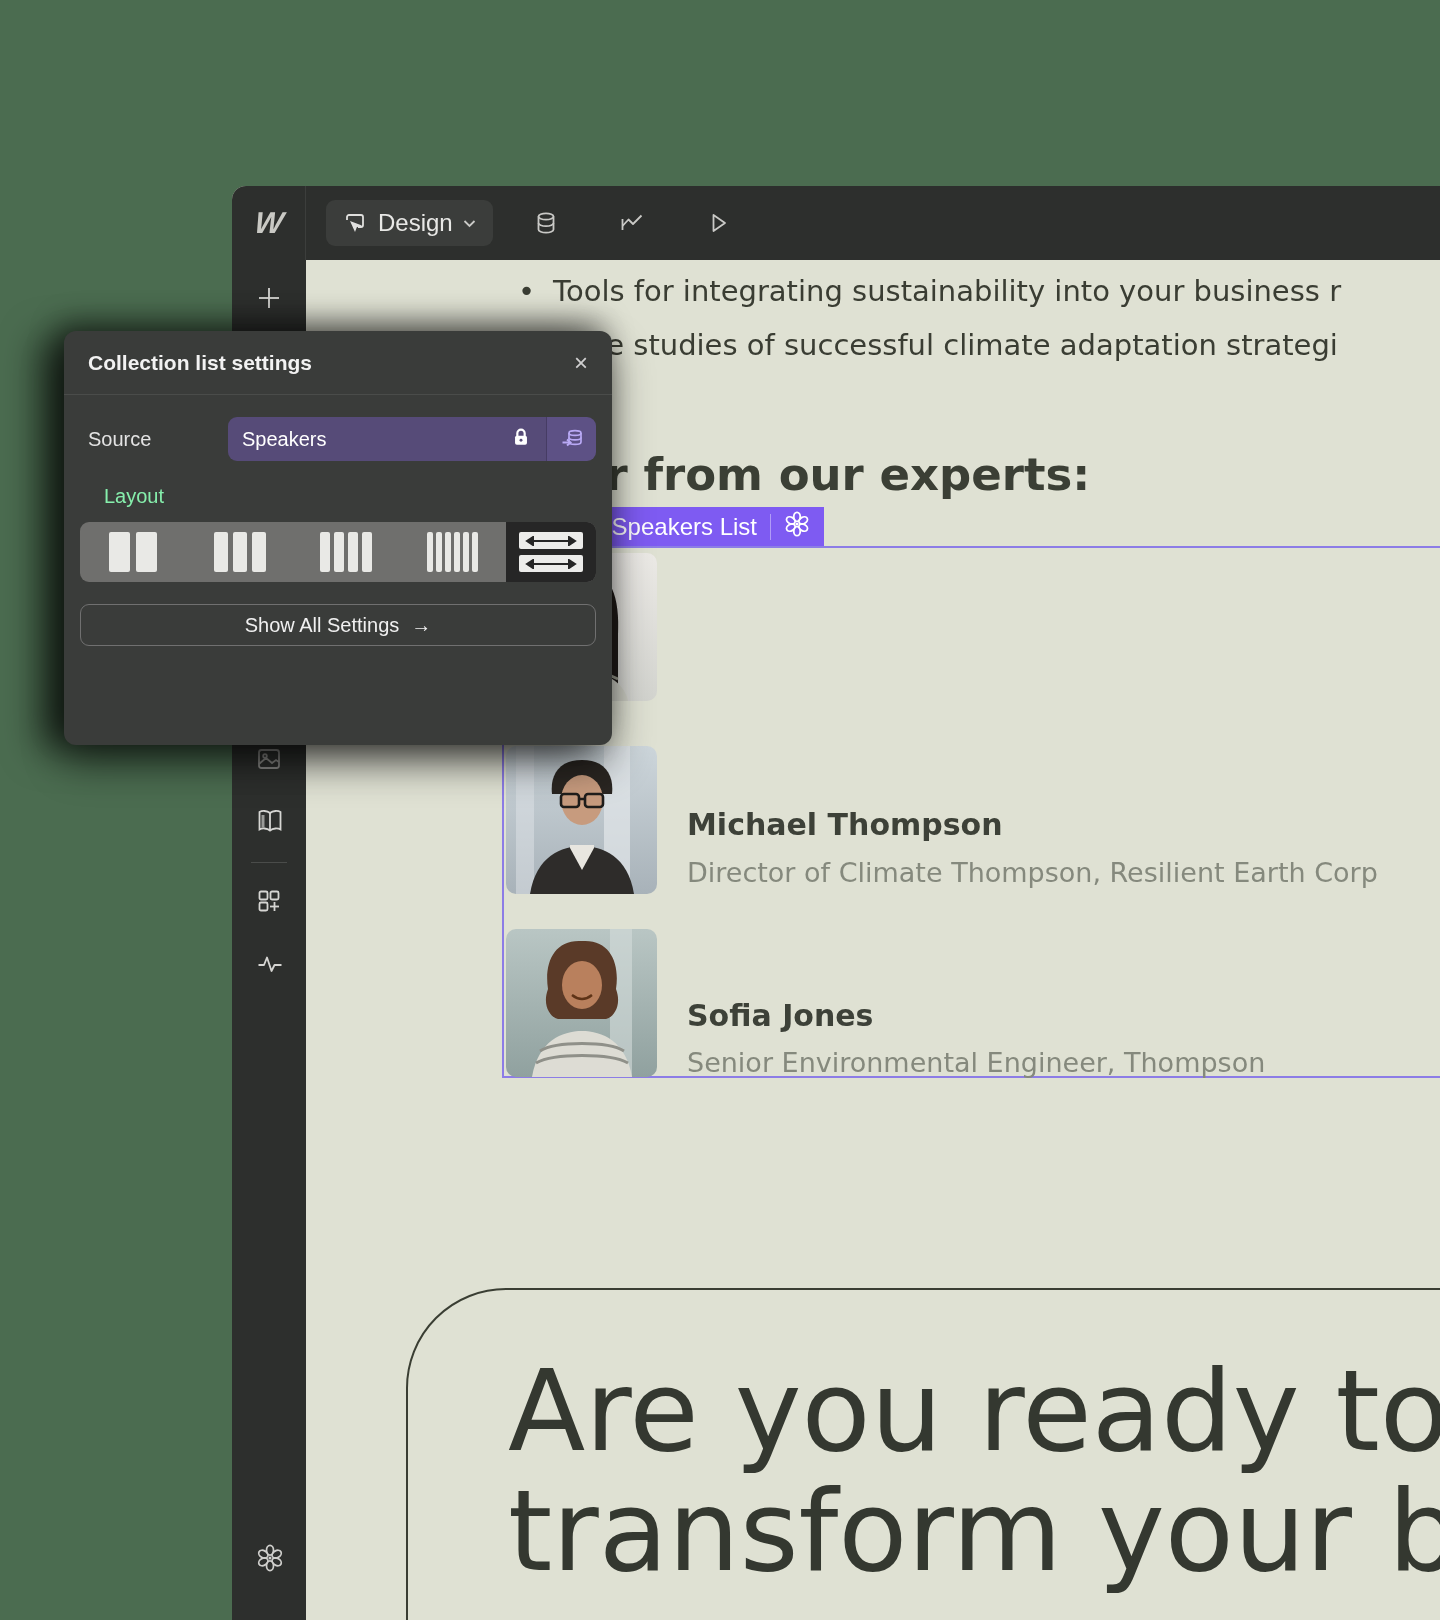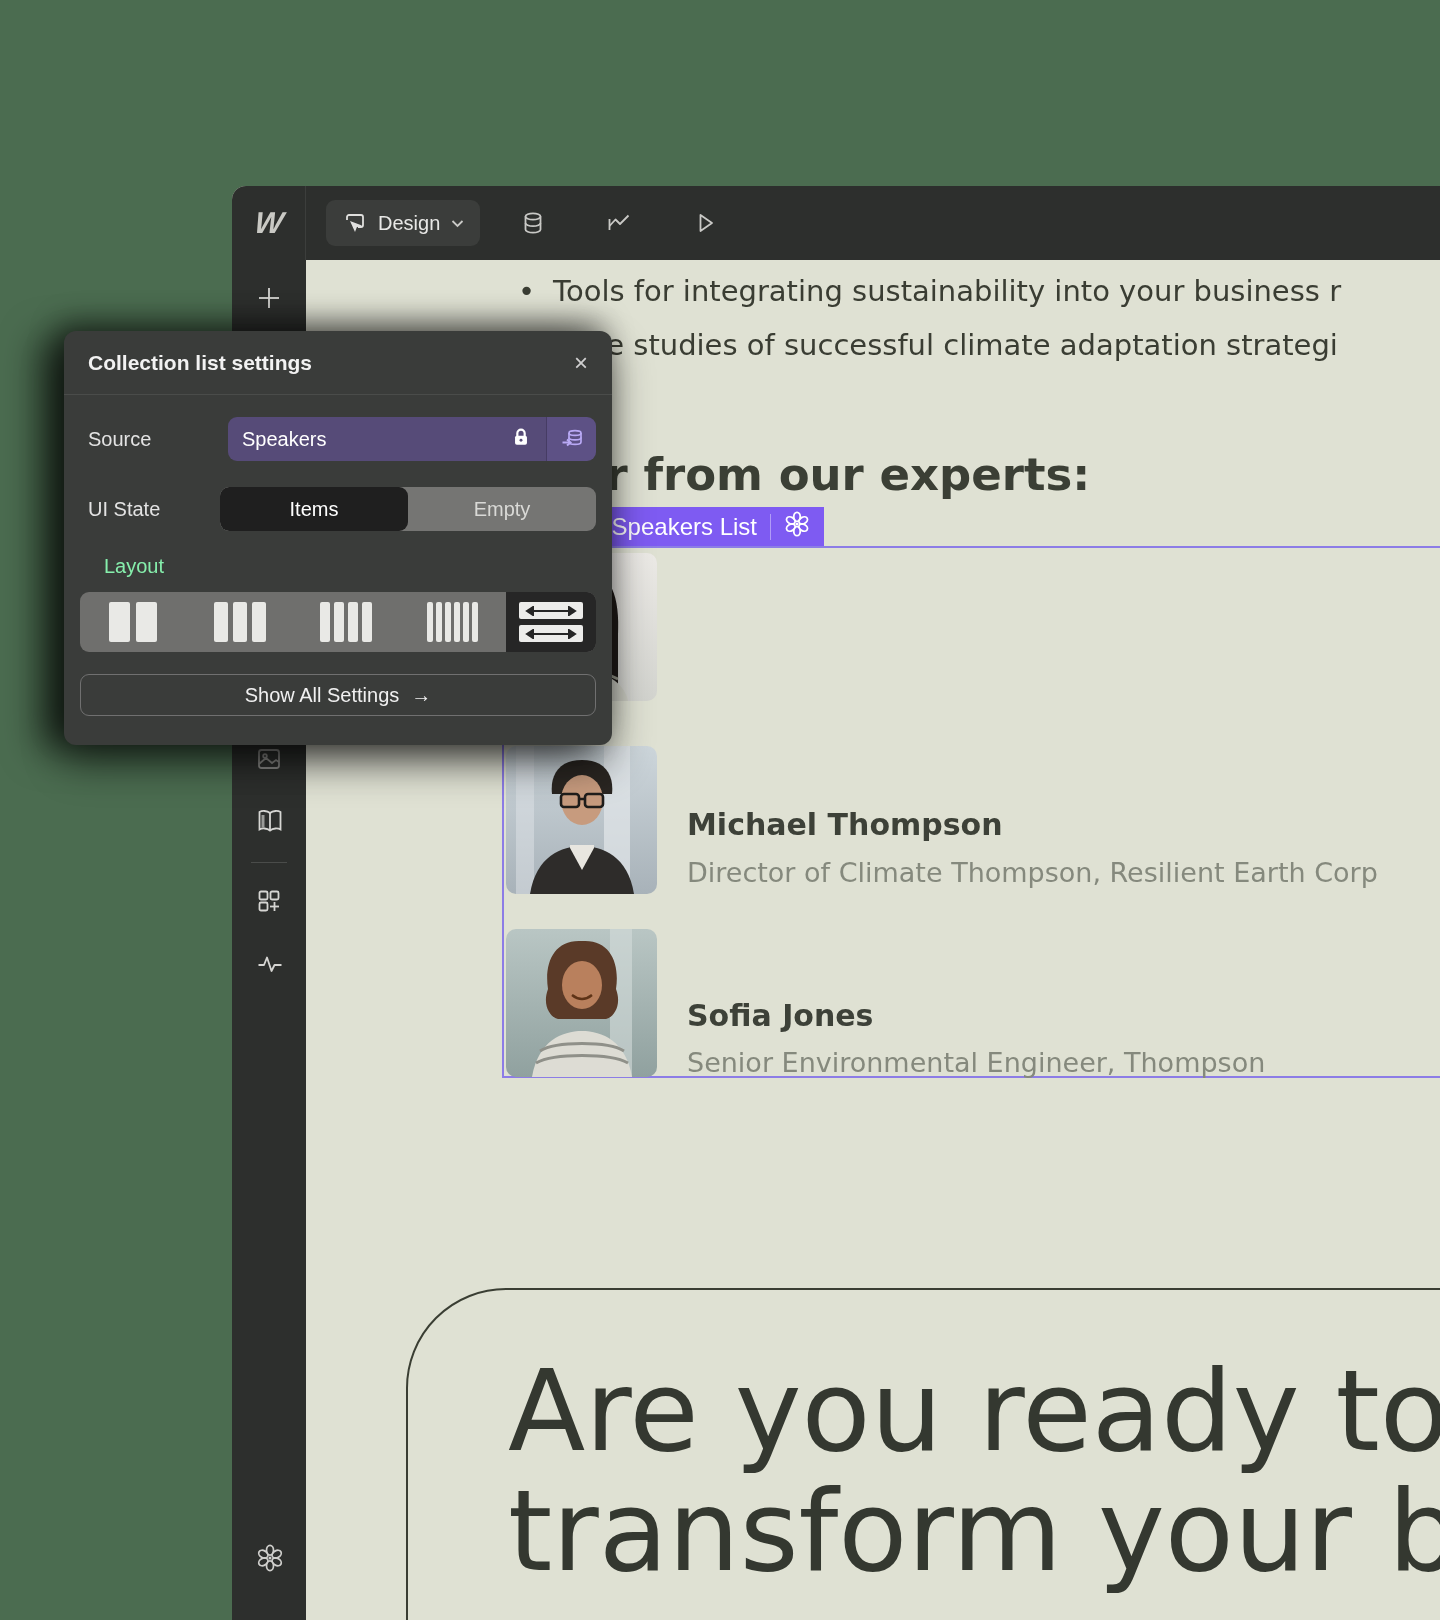--- a/index.html
+++ b/index.html
@@ -10,21 +10,21 @@
   
   .window { position:absolute; left:232px; top:186px; width:1208px; height:1434px;
     border-top-left-radius:14px; overflow:hidden; background:#dfe1d3; }
   .toolbar { position:absolute; left:0; top:0; width:100%; height:74px; background:#2d2f2d;
     display:flex; align-items:center; }
   .logo-block { width:74px; height:74px; display:flex; align-items:center; justify-content:center;
     border-right:1px solid #3c3e3c; flex:0 0 74px; }
   .w-logo { color:#c9c9c4; font-weight:bold; font-size:30px; font-style:italic;
     transform:skewX(-8deg); letter-spacing:-2px; }
   .design-btn { margin-left:20px; height:46px; padding:0 16px; background:#3b3d3b; border-radius:9px;
-    display:flex; align-items:center; gap:10px; color:#e8e8e6; font-size:20px; cursor:default; }
+    display:flex; align-items:center; gap:10px; color:#e8e8e6; font-size:24px; cursor:default; }
   .tb-icon { width:26px; height:26px; display:flex; align-items:center; justify-content:center; }
   .tb-icon svg { display:block; }
   .tb-spacer40 { width:40px; }
   .tb-gap { width:60px; }
 
   
   .sidebar { position:absolute; left:0; top:74px; width:74px; height:1360px; background:#2d2f2d; }
   .sb-icon { position:absolute; left:50%; transform:translateX(-50%); width:26px; height:26px; }
   .sb-divider { position:absolute; left:19px; width:36px; height:1px; background:#4a4c4a; }
 
@@ -323,27 +323,20 @@
             <ellipse cx="15" cy="6" rx="6" ry="2.4"></ellipse>
             <path d="M9 6 V15 c0 1.3 2.7 2.4 6 2.4 s6 -1.1 6 -2.4 V6"></path>
             <path d="M9 10.5 c0 1.3 2.7 2.4 6 2.4 s6 -1.1 6 -2.4"></path>
             <path d="M2.5 15.5 H10" stroke-width="2"></path>
             <path d="M7 12.5 L10.5 15.5 L7 18.5" stroke-width="2" fill="none"></path>
           </svg>
         </div>
       </div>
     </div>
 
-    <div class="panel-row row-uistate">
-      <span class="panel-label">UI State</span>
-      <div class="segmented">
-        <div class="segment selected">Items</div>
-        <div class="segment">Empty</div>
-      </div>
-    </div>
 
     <div class="layout-label">Layout</div>
     <div class="layout-control">
       <div class="layout-opt opt-2">
         <span class="bars">
             <span class="bar"></span>
             <span class="bar"></span>
           </span>
       </div>
       <div class="layout-opt opt-3">

